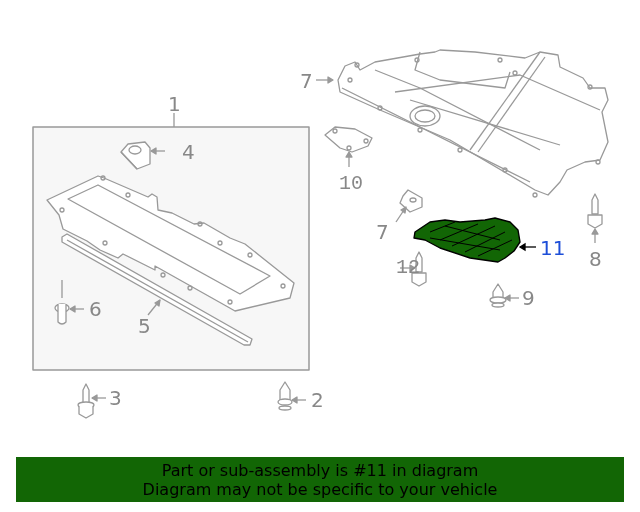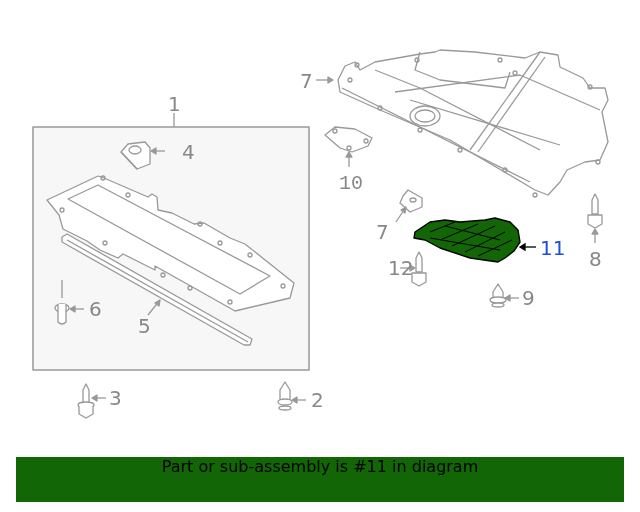--- a/index.html
+++ b/index.html
@@ -2,21 +2,21 @@
 <html><head>
 <meta charset="utf-8">
 <style>
   html, body { margin:0; padding:0; background:#ffffff; }
   body { width:640px; height:512px; position:relative; overflow:hidden; font-family:"DejaVu Sans", sans-serif; }
   #diagram { position:absolute; left:0; top:0; width:640px; height:450px; }
   .callout { position:absolute; font-family:"DejaVu Sans", sans-serif; font-size:20px; color:#888888; line-height:1; }
   .callout.active { color:#1d4ed8; }
   #banner { position:absolute; left:16px; top:457px; width:608px; height:45px; background:#126605;
             color:#000000; font-family:"DejaVu Sans", sans-serif; font-size:16px; line-height:19px;
-            text-align:center; display:flex; flex-direction:row; justify-content:center; }
+            text-align:center; display:flex; flex-direction:column; justify-content:center; }
 </style>
 </head>
 <body>
 
 <svg id="diagram" viewBox="0 0 640 450" xmlns="http://www.w3.org/2000/svg">
   <g fill="none" stroke="#999" stroke-width="1.3" stroke-linejoin="round">
 
     <rect x="33" y="127" width="276" height="243" fill="#f7f7f7" stroke="#999" stroke-width="1.5"></rect>
     <line x1="174" y1="113" x2="174" y2="127"></line>
 
@@ -163,18 +163,19 @@
 <div class="callout" style="left:311px;top:390px;">2</div>
 <div class="callout" style="left:109px;top:388px;">3</div>
 <div class="callout" style="left:182px;top:142px;">4</div>
 <div class="callout" style="left:138px;top:316px;">5</div>
 <div class="callout" style="left:89px;top:299px;">6</div>
 <div class="callout" style="left:300px;top:71px;">7</div>
 <div class="callout" style="left:589px;top:249px;">8</div>
 <div class="callout" style="left:522px;top:288px;">9</div>
 <div class="callout" style="left:339px;top:174px;font-family:Liberation Mono, monospace;">10</div>
 <div class="callout active" style="left:540px;top:238px;">11</div>
-<div class="callout" style="left:388px;top:258px;">12</div>
+<div class="callout" style="left:396px;top:258px;font-family:Liberation Mono, monospace;">12</div>
 <div class="callout" style="left:376px;top:222px;">7</div>
 
 <div id="banner">
   <div>Part or sub-assembly is #11 in diagram</div>
+  <div>Diagram may not be specific to your vehicle</div>
 </div>
 
 </body></html>

